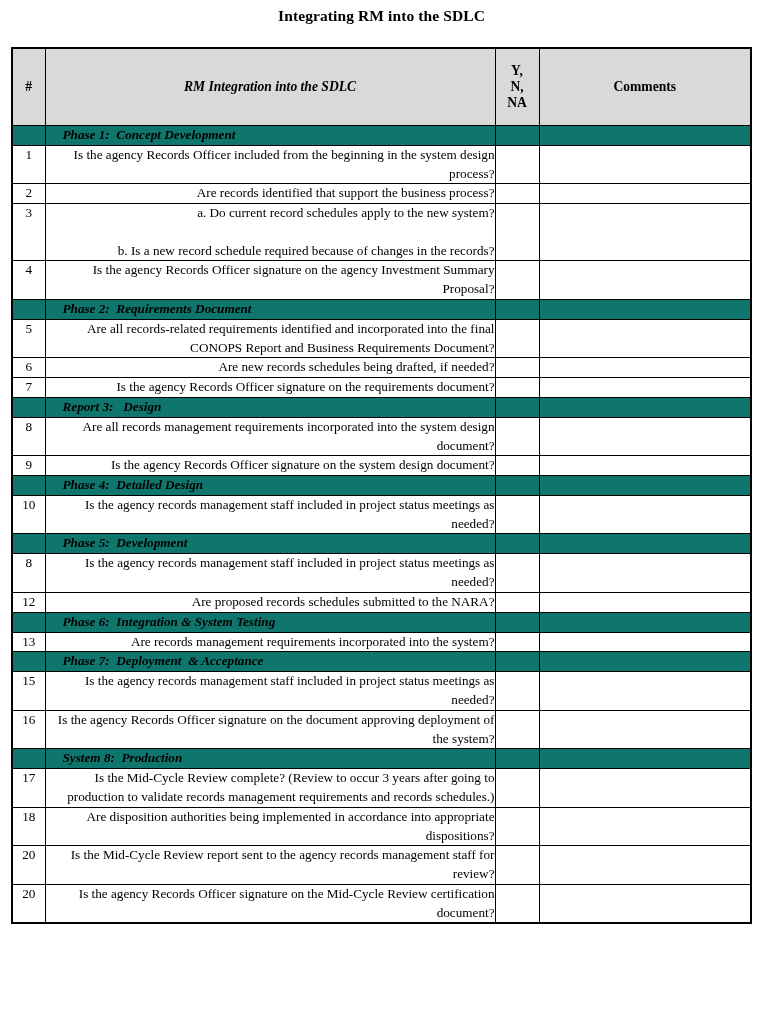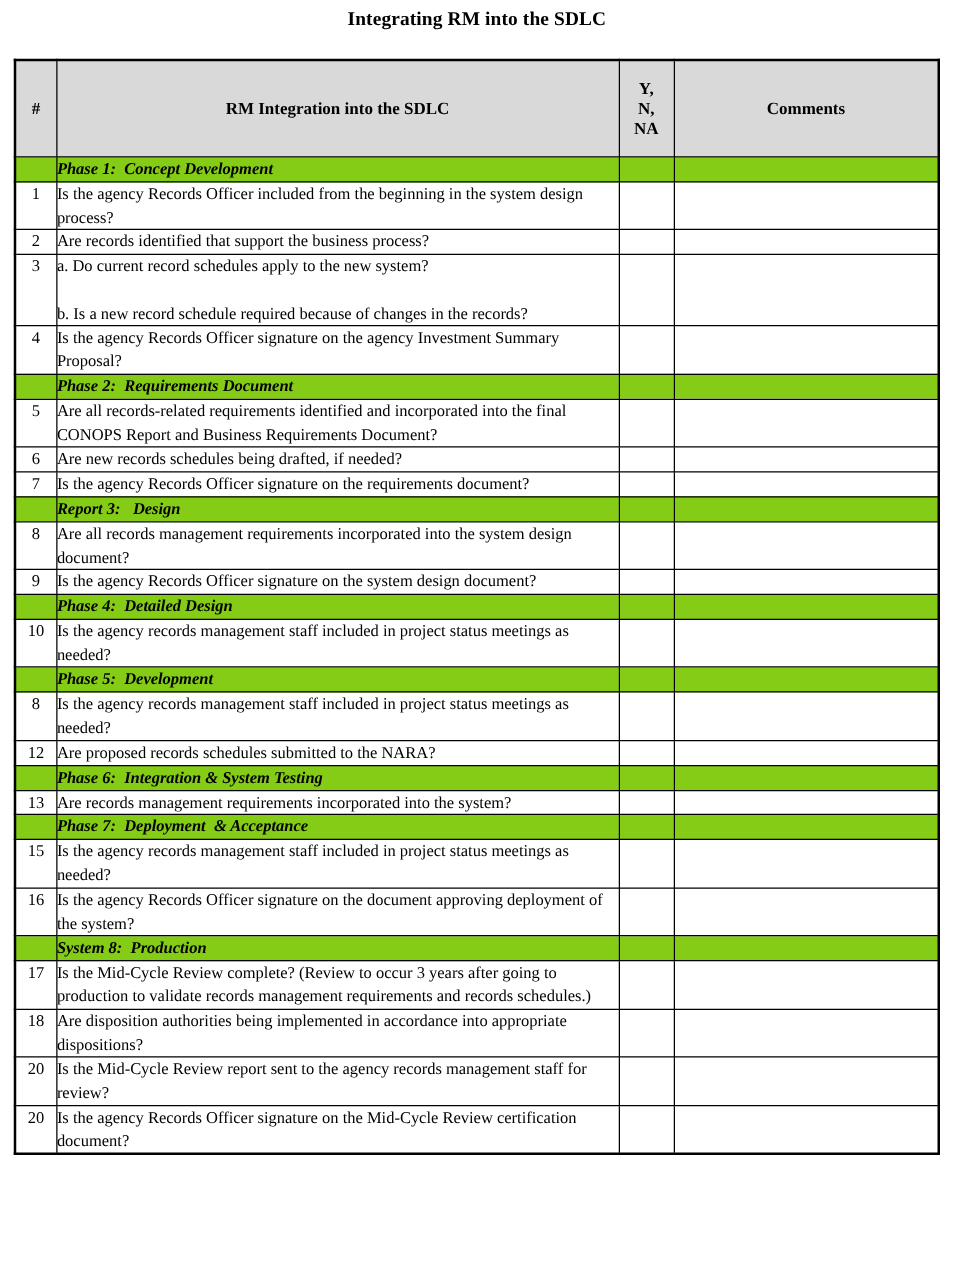--- a/index.html
+++ b/index.html
@@ -57,46 +57,48 @@
   tr.head th {
     background: #d9d9d9;
     font-weight: bold;
     text-align: center;
     vertical-align: middle;
     height: 76px;
     font-size: 13.6px;
     line-height: 1.2;
   }
   th.h-num { font-size: 13.5px; }
-  th.h-item { font-size: 14px; }
+  th.h-item { font-size: 14px; font-style: italic; }
   th.h-yn { font-size: 13.6px; }
   th.h-comm { font-size: 14px; }
 
   
   tr.phase td {
-    background: #84cc16;
+    background: #0f766e;
     height: 19px;
+    padding-left: 17px;
   }
   td.phase-label {
     font-style: italic;
     font-weight: bold;
     font-size: 13.6px;
     padding: 1px 0 1px 8px;
     white-space: pre;
   }
 
   
   td.num {
     text-align: center;
     padding: 1px 0 1px 0;
     font-size: 13.2px;
   }
   td.item {
     padding: 1px 6px 1px 8px;
     white-space: pre-line;
+    text-align: right;
   }
   td.yn, td.comm {
     background: #ffffff;
   }
 </style>
 </head>
 <body>
 
 <div class="page">
 

